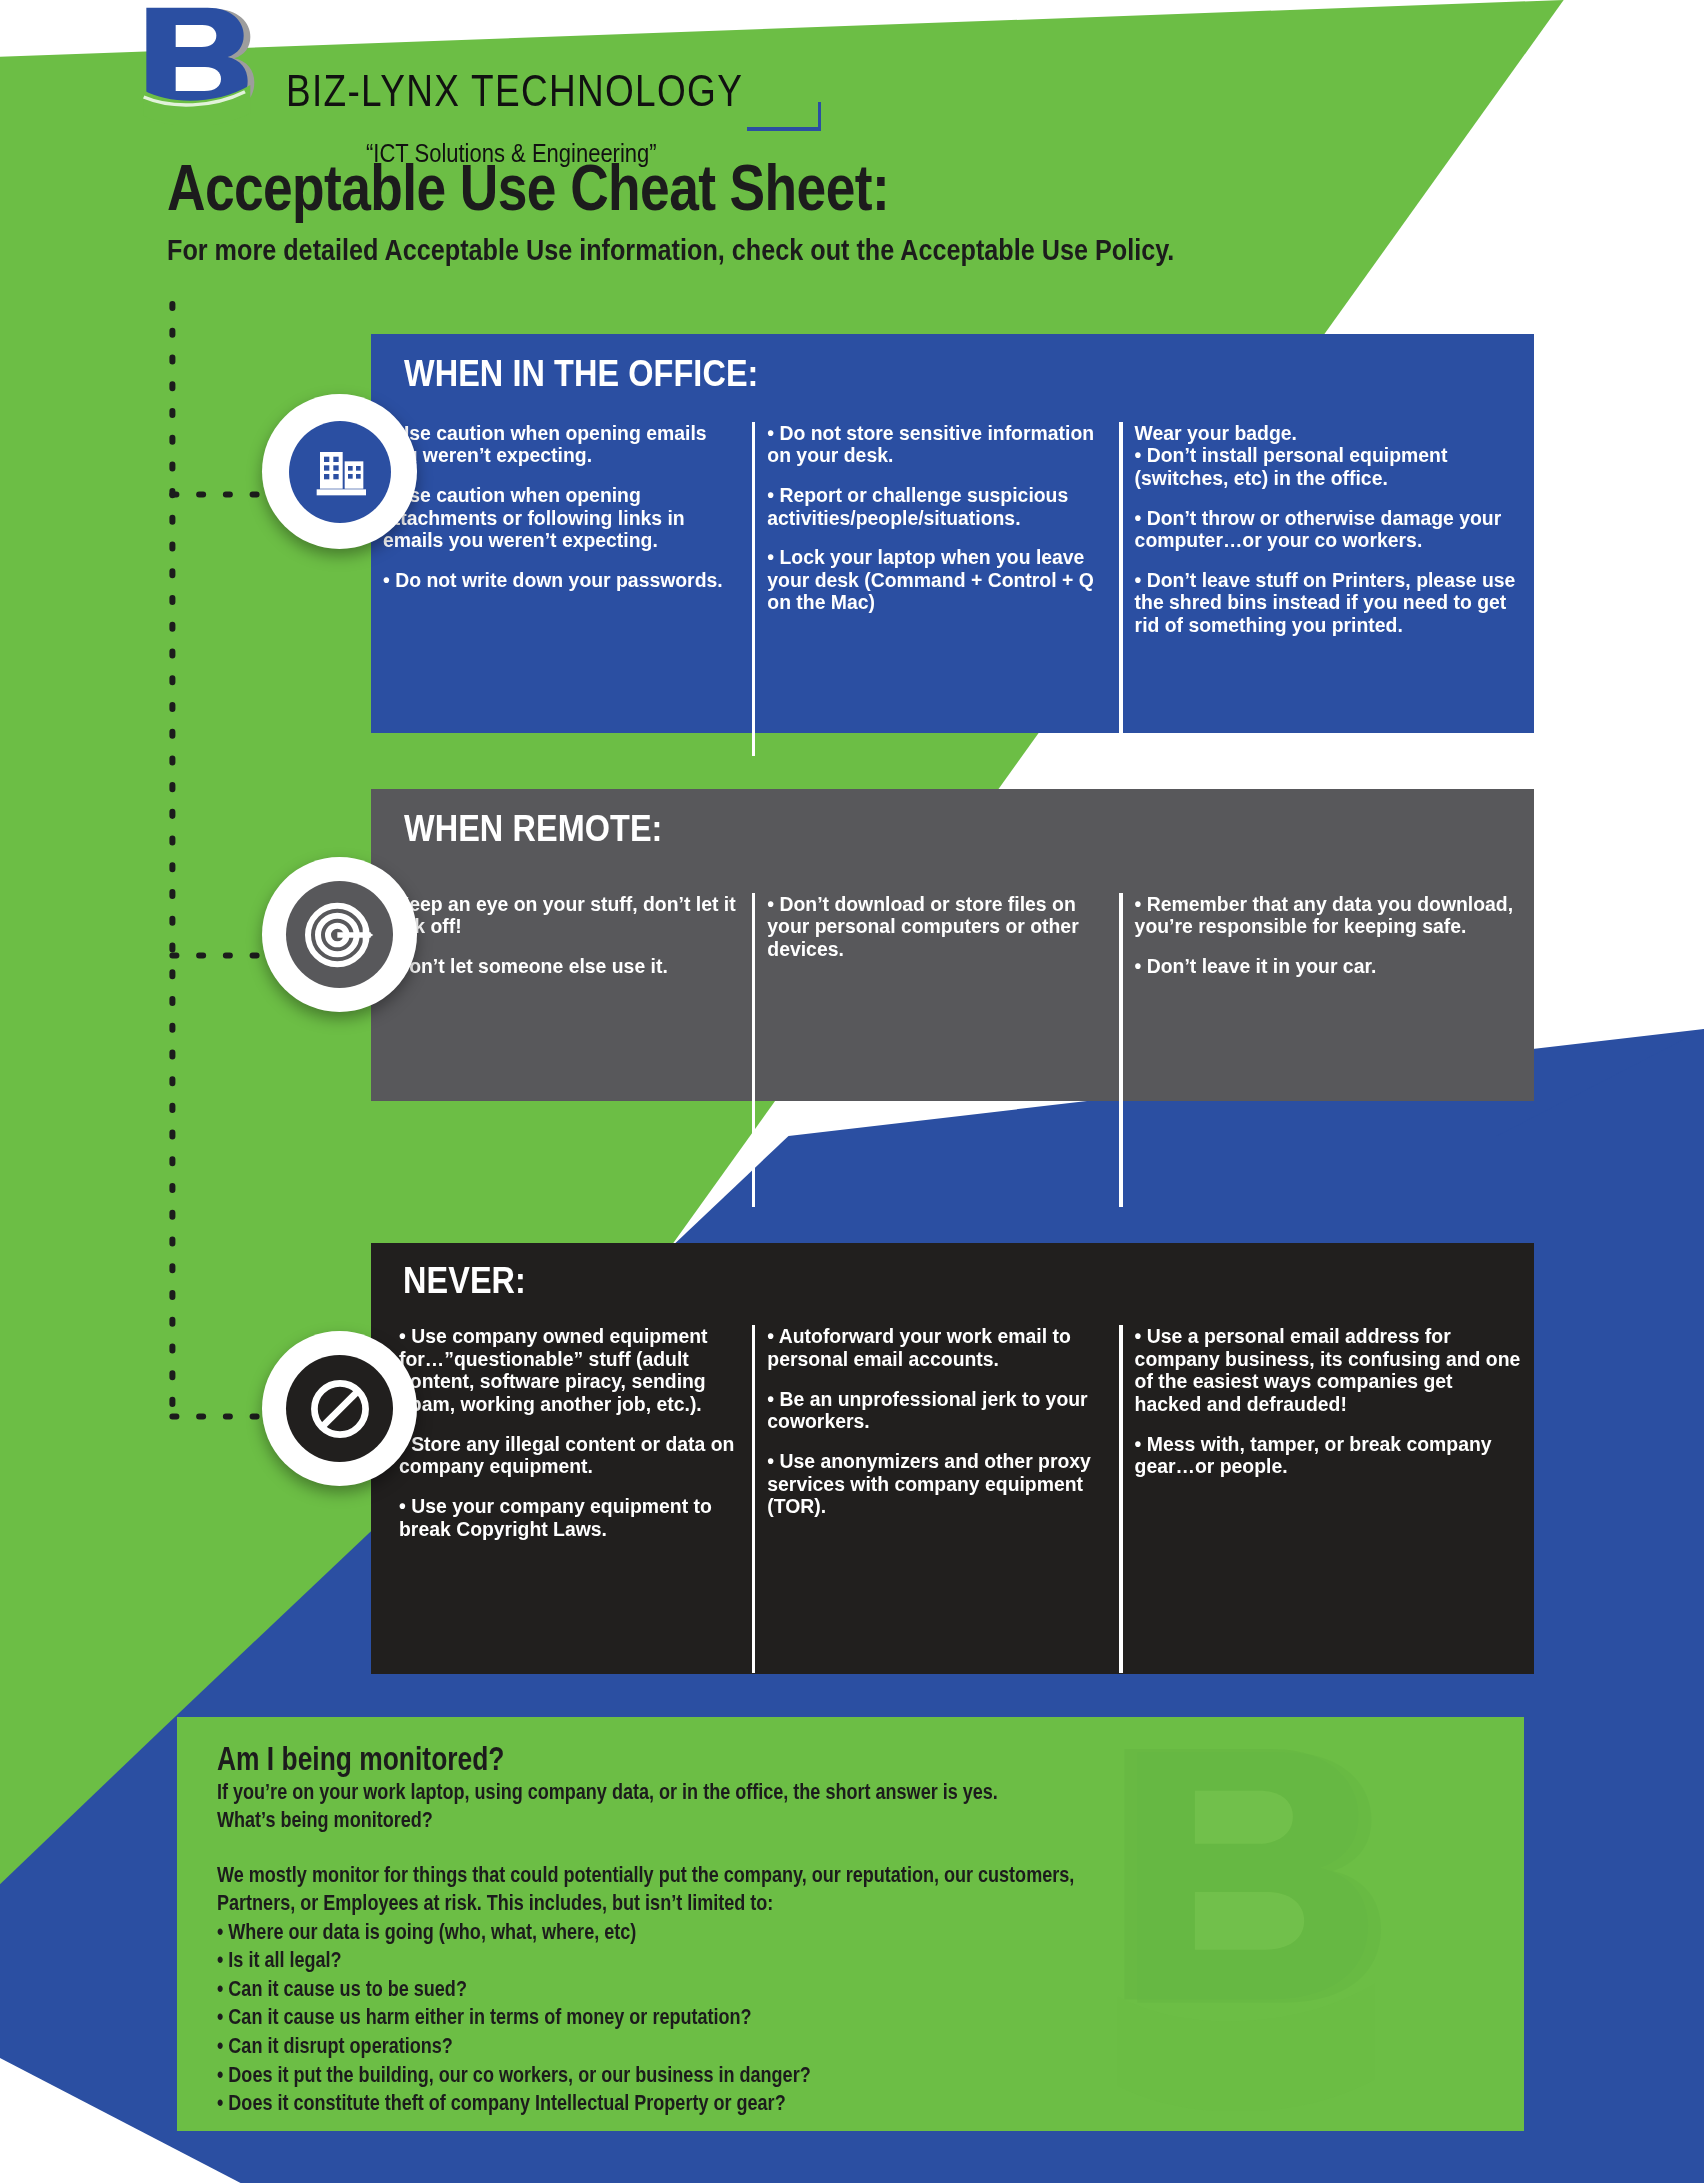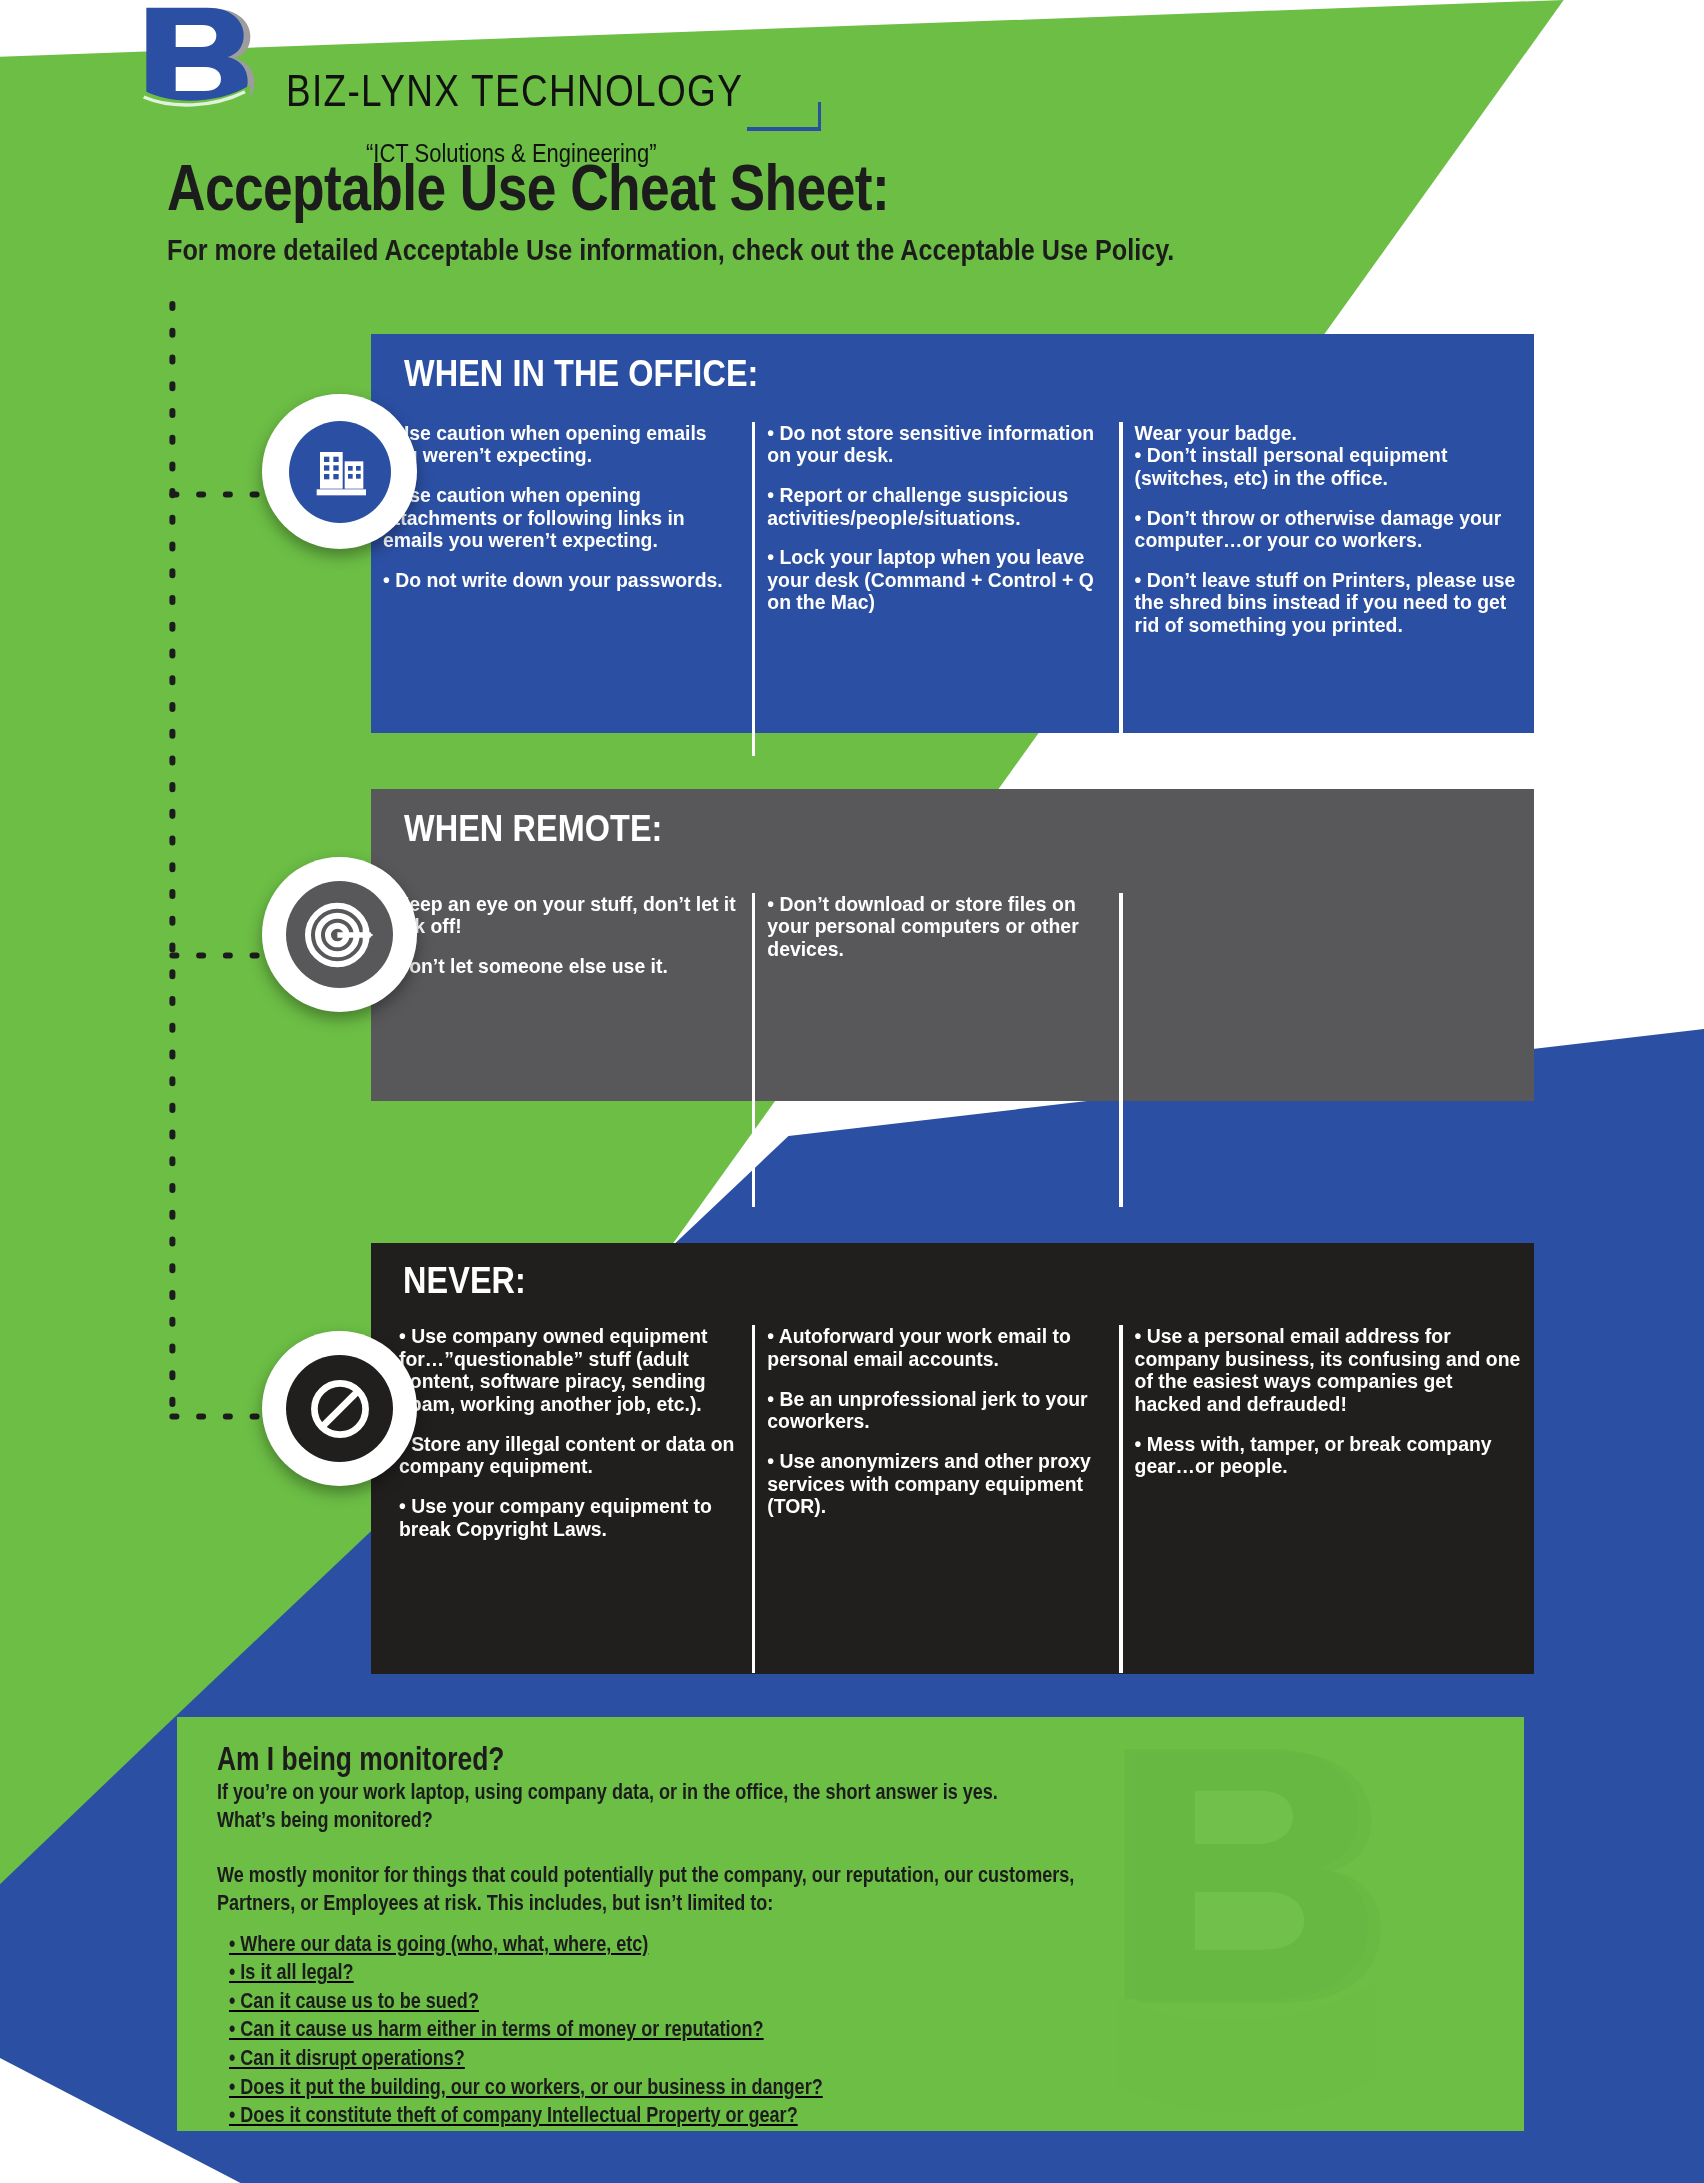--- a/index.html
+++ b/index.html
@@ -68,21 +68,21 @@
   
   #panel-monitor{left:177px;top:1717px;width:1347px;height:414px;background:#6cbe45;
                  padding:23px 40px 0 40px;z-index:4;overflow:hidden;}
   .mon-title{font-family:"Liberation Sans Narrow","Liberation Sans",sans-serif;
              font-weight:700;font-size:33px;color:#1c1c1c;
              transform:scaleX(.8);transform-origin:left top;white-space:nowrap;}
   .mon-line{font-family:"Liberation Sans Narrow","Liberation Sans",sans-serif;
             font-weight:700;font-size:22px;color:#1c1c1c;line-height:1.28;
             transform:scaleX(.82);transform-origin:left top;white-space:nowrap;}
   .mon-gap{height:27px;}
-  .mon-list{margin:12px;padding:0;list-style:none;text-decoration:underline;}
+  .mon-list{margin:0;padding:0;list-style:none;}
   .mon-list li{font-family:"Liberation Sans Narrow","Liberation Sans",sans-serif;
                font-weight:700;font-size:22px;color:#1c1c1c;line-height:1.30;
                transform:scaleX(.82);transform-origin:left top;white-space:nowrap;}
   .watermark{position:absolute;right:114px;top:20px;width:321px;height:374px;opacity:.16;}
 
   
   .badge{position:absolute;z-index:8;border-radius:50%;display:flex;
          align-items:center;justify-content:center;}
   .badge .ring{width:100%;height:100%;border-radius:50%;background:#fff;
                display:flex;align-items:center;justify-content:center;
@@ -196,20 +196,26 @@
         <li>• Don’t let someone else use it.</li>
       </ul>
     </div>
     <div class="divider"></div>
     <div class="col" style="flex:0 0 364px;">
       <ul class="bullets">
         <li>• Don’t download or store files on your personal computers or other devices.</li>
       </ul>
     </div>
     <div class="divider"></div>
+    <div class="col" style="flex:1 1 auto;">
+      <ul class="bullets">
+        <li>• Remember that any data you download, you’re responsible for keeping safe.</li>
+        <li>• Don’t leave it in your car.</li>
+      </ul>
+    </div>
   </div>
 </div>
 
 <div class="badge" id="badge-remote">
   <div class="ring">
     <div class="inner">
       <svg width="72" height="72" viewBox="0 0 108 108">
         <circle cx="50" cy="54" r="44" fill="none" stroke="#fff" stroke-width="9"></circle>
         <circle cx="50" cy="54" r="29" fill="none" stroke="#fff" stroke-width="9"></circle>
         <circle cx="50" cy="54" r="14" fill="none" stroke="#fff" stroke-width="9"></circle>

